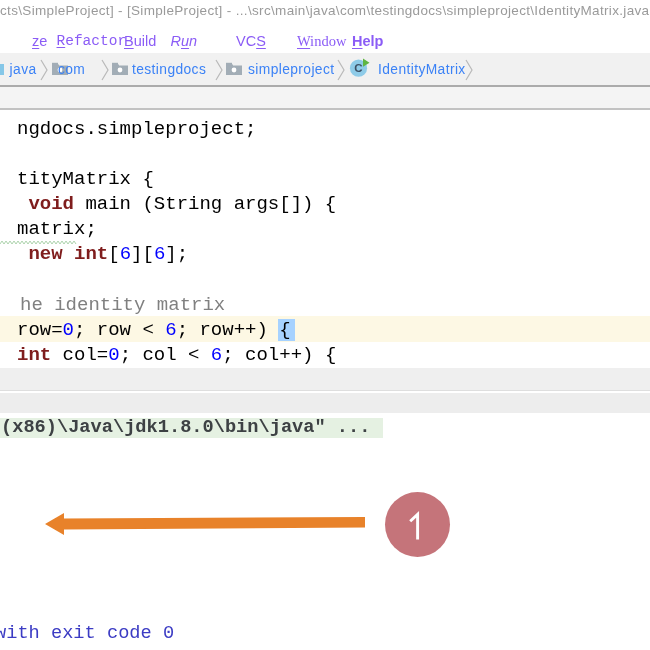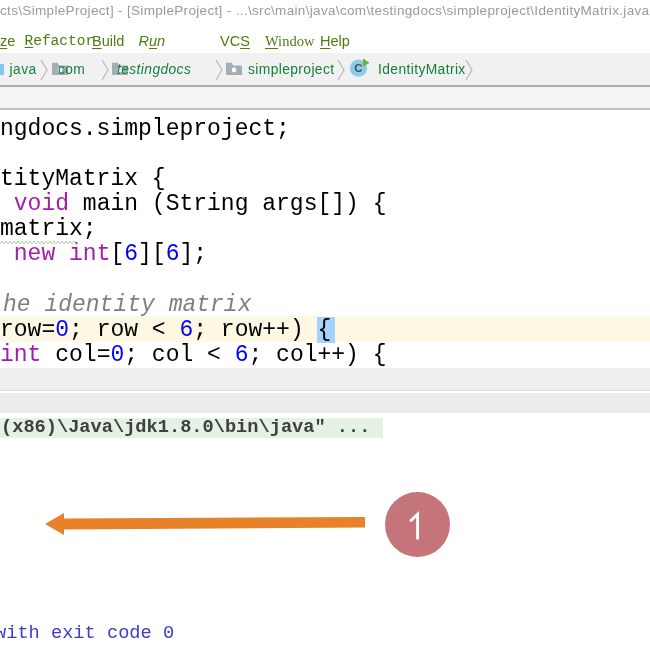--- a/index.html
+++ b/index.html
@@ -3,35 +3,35 @@
 <meta charset="utf-8">
 <style>
   html,body{margin:0;padding:0;}
   body{width:650px;height:650px;overflow:hidden;position:relative;background:#ffffff;
        font-family:"Liberation Sans",sans-serif;}
   .abs{position:absolute;}
   
   #title{left:0;top:3px;width:700px;height:20px;color:#9a9a9a;font-size:13.5px;
          white-space:nowrap;letter-spacing:0.33px;}
   
-  .mi{position:absolute;top:33px;height:20px;color:#4d7c0f;font-size:14.5px;white-space:nowrap;}
+  .mi{position:absolute;top:33px;height:20px;color:#8b5cf6;font-size:14.5px;white-space:nowrap;padding-left:32px;}
   .mi u{text-decoration-thickness:1px;text-underline-offset:2px;}
   
   #crumbbar{left:0;top:53px;width:650px;height:32px;background:#f1f1f1;
             border-bottom:2px solid #ababab;}
   #band2{left:0;top:87px;width:650px;height:21px;background:#f4f4f4;
          border-bottom:2px solid #c2c2c2;}
-  .crumbtxt{top:61px;height:18px;line-height:18px;font-size:13.8px;color:#15803d;letter-spacing:0.4px;}
+  .crumbtxt{top:61px;height:18px;line-height:18px;font-size:13.8px;color:#3b82f6;letter-spacing:0.4px;}
   
-  #code{left:0;top:117px;font-family:"Liberation Mono",monospace;
-        font-size:23px;line-height:25.1px;white-space:pre;}
+  #code{left:17px;top:117px;font-family:"Liberation Mono",monospace;
+        font-size:19px;line-height:25.1px;white-space:pre;}
   #code div{height:25.1px;}
-  .kw{font-weight:normal;color:#a21caf;}
+  .kw{font-weight:bold;color:#7f1d1d;}
   .num{color:#0000ff;}
-  .cmt{color:#808080;font-style:italic;}
+  .cmt{color:#808080;}
   #hl{left:0;top:316px;width:650px;height:26px;background:#fdf8e4;}
   #brace{background:#a6d2ff;padding:0 4px 0 1px;margin-left:-1px;}
   
   #bandA{left:0;top:368px;width:650px;height:22px;background:#efefef;border-bottom:1.5px solid #dedede;}
   #bandB{left:0;top:392.5px;width:650px;height:20px;background:#ededed;}
   
   #gline{left:0;top:418px;width:383px;height:20px;background:#e5f1e2;}
   #gtext{left:1px;top:415px;font-family:"Liberation Mono",monospace;font-size:18.66px;
          font-weight:bold;color:#3d4144;line-height:25px;white-space:pre;}
   #exit{left:-5px;top:621px;font-family:"Liberation Mono",monospace;font-size:18.66px;
@@ -42,23 +42,23 @@
 </style>
 </head>
 <body>
 <div class="abs" id="title">cts\SimpleProject] - [SimpleProject] - ...\src\main\java\com\testingdocs\simpleproject\IdentityMatrix.java</div>
 
 <div class="mi" style="left:0px;"><u>z</u>e</div>
 <div class="mi" style="left:24.5px;font-family:Liberation Mono, monospace;"><u>R</u>efactor</div>
 <div class="mi" style="left:92px;"><u>B</u>uild</div>
 <div class="mi" style="left:138.5px;font-style:italic;">R<u>u</u>n</div>
 <div class="mi" style="left:159px;margin-top:28px;"><u>T</u>ools</div>
-<div class="mi" style="left:220px;">VC<u>S</u></div>
+<div class="mi" style="left:204px;">VC<u>S</u></div>
 <div class="mi" style="left:265px;font-family:Liberation Serif, serif;"><u>W</u>indow</div>
-<div class="mi" style="left:320px;"><u>H</u>elp</div>
+<div class="mi" style="left:320px;font-weight:bold;"><u>H</u>elp</div>
 
 <div class="abs" id="crumbbar"></div>
 <div class="abs" id="band2"></div>
 
 <div class="abs" style="left:0;top:63.8px;width:3.5px;height:11.6px;background:#85c7e8;"></div>
 <div class="abs crumbtxt" style="left:9.6px;">java</div>
 <svg class="abs" style="left:40px;top:59px;" width="8" height="22">
     <path d="M1 1 L7 11 L1 21" stroke="#b9b9b9" fill="none" stroke-width="1.2"></path>
   </svg>
 <svg class="abs" style="left:52px;top:62px;" width="17" height="14">
@@ -68,21 +68,21 @@
 </svg>
 <div class="abs crumbtxt" style="left:58px;">com</div>
 <svg class="abs" style="left:100.5px;top:59px;" width="8" height="22">
     <path d="M1 1 L7 11 L1 21" stroke="#b9b9b9" fill="none" stroke-width="1.2"></path>
   </svg>
 <svg class="abs" style="left:112.3px;top:62px;" width="17" height="14">
   <path d="M0 2.5 L0 13 L16 13 L16 3.5 L7 3.5 L7 2.5 Z" fill="#a2adb6"></path>
   <rect x="0" y="0.8" width="6" height="2.5" fill="#a2adb6"></rect>
   <circle cx="8" cy="8" r="2.4" fill="#ffffff"></circle>
 </svg>
-<div class="abs crumbtxt" style="left:117px;font-style:italic;">testingdocs</div>
+<div class="abs crumbtxt" style="left:132px;">testingdocs</div>
 <svg class="abs" style="left:214.5px;top:59px;" width="8" height="22">
     <path d="M1 1 L7 11 L1 21" stroke="#b9b9b9" fill="none" stroke-width="1.2"></path>
   </svg>
 <svg class="abs" style="left:226.2px;top:62px;" width="17" height="14">
   <path d="M0 2.5 L0 13 L16 13 L16 3.5 L7 3.5 L7 2.5 Z" fill="#a2adb6"></path>
   <rect x="0" y="0.8" width="6" height="2.5" fill="#a2adb6"></rect>
   <circle cx="8" cy="8" r="2.4" fill="#ffffff"></circle>
 </svg>
 <div class="abs crumbtxt" style="left:248px;text-align:center;">simpleproject</div>
 <svg class="abs" style="left:336.5px;top:59px;" width="8" height="22">

